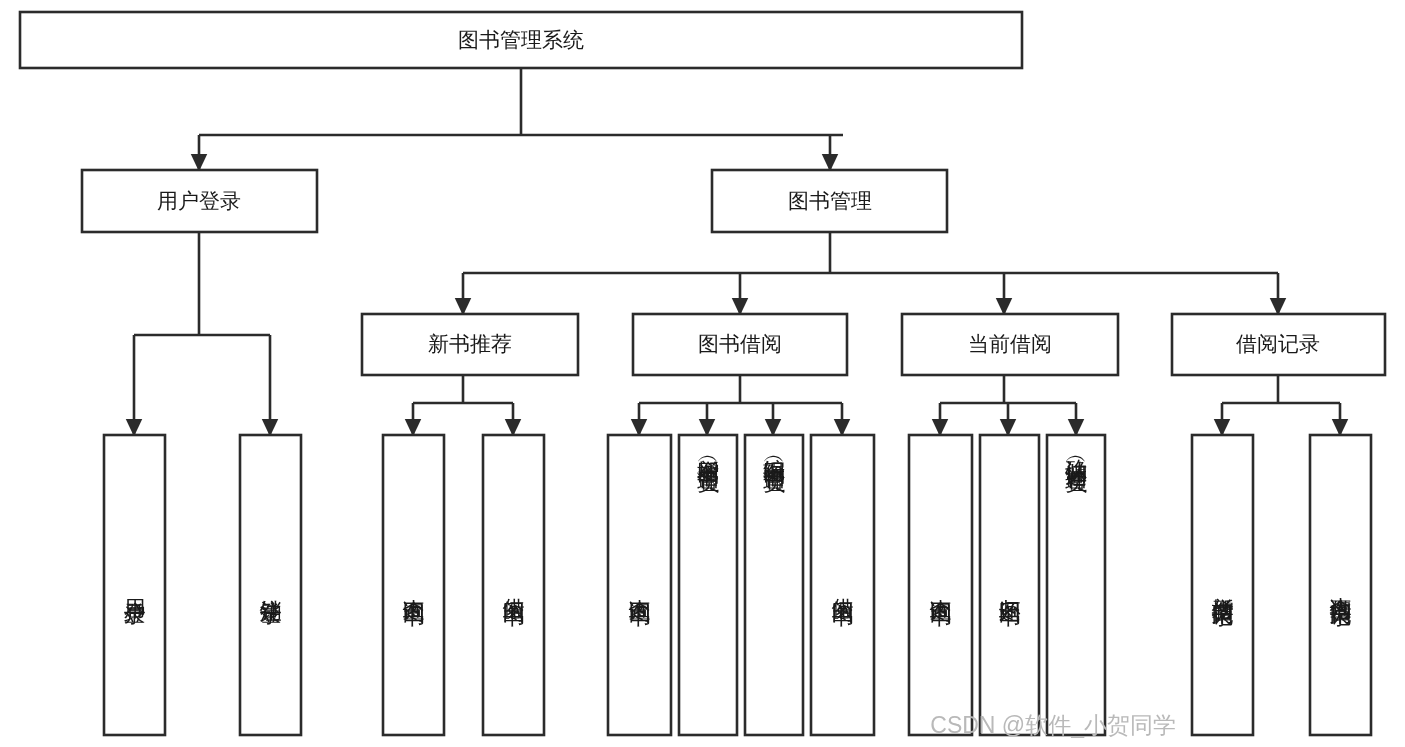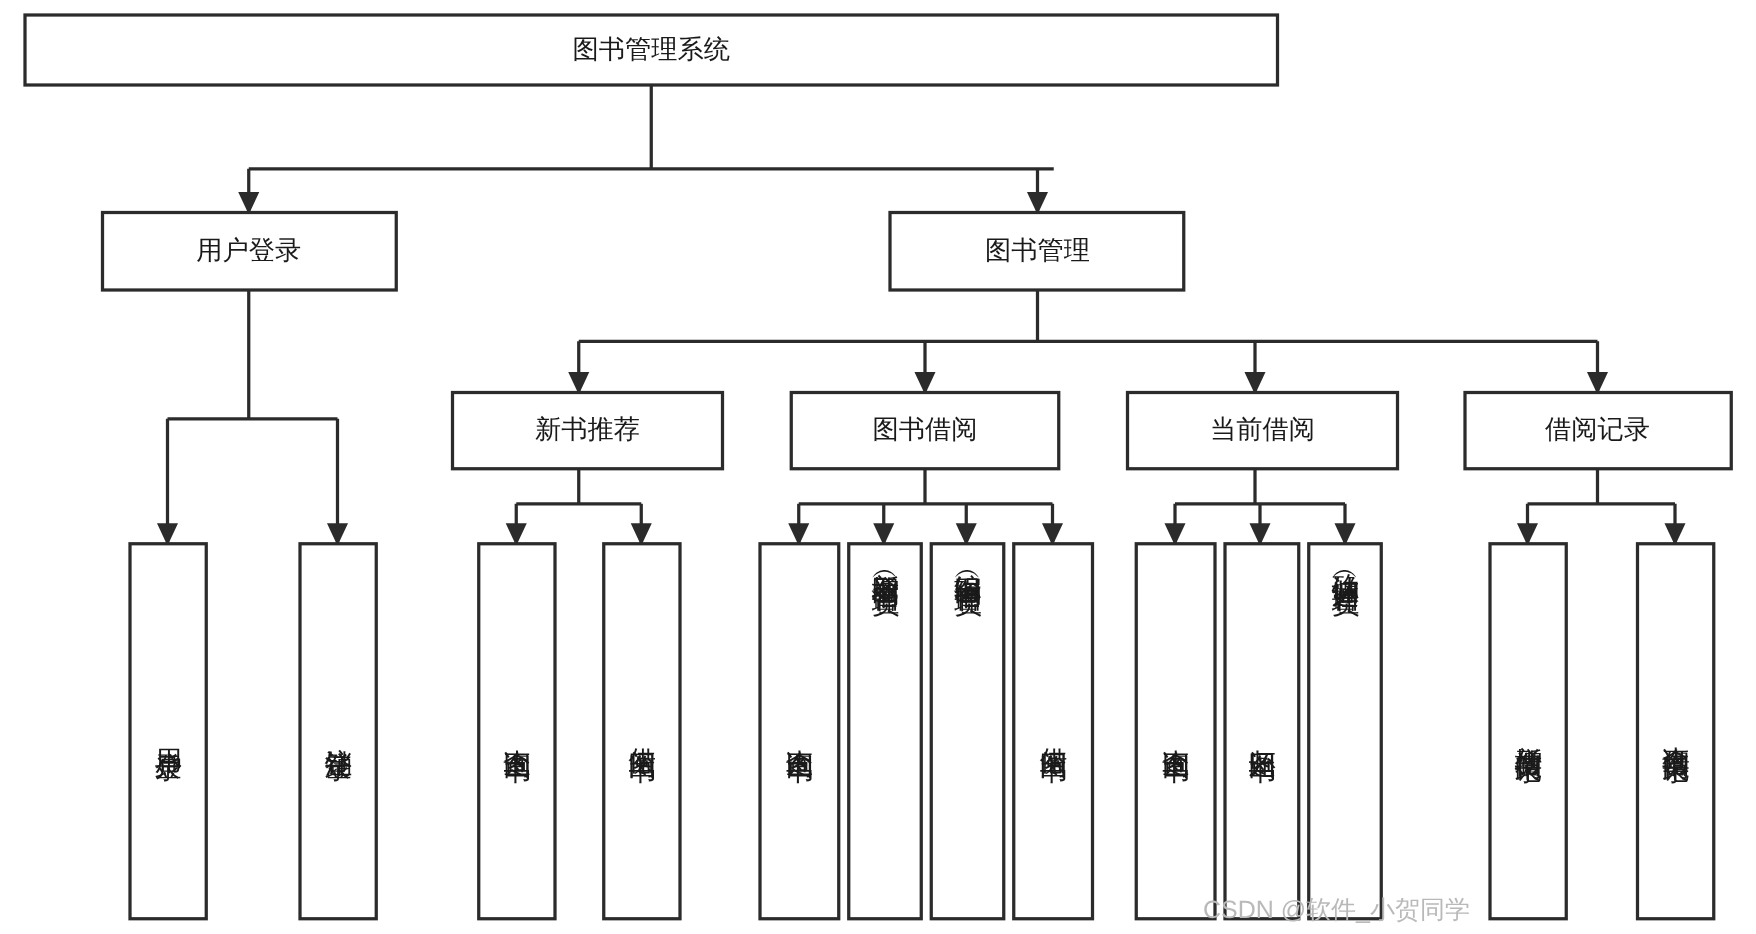--- a/index.html
+++ b/index.html
@@ -47,21 +47,21 @@
     color:#1a1a1a;
     letter-spacing:2px;
     white-space:nowrap;
     text-align:center;
   }
   .watermark{
     position:absolute;
     right:14px;
     bottom:6px;
     font-family:"Liberation Sans","DejaVu Sans",sans-serif;
-    font-size:20px;
+    font-size:23px;
     color:#b9b9b9;
     white-space:nowrap;
     user-select:none;
   }
 </style>
 </head>
 <body>
 
 <div id="diagram-root">
 

